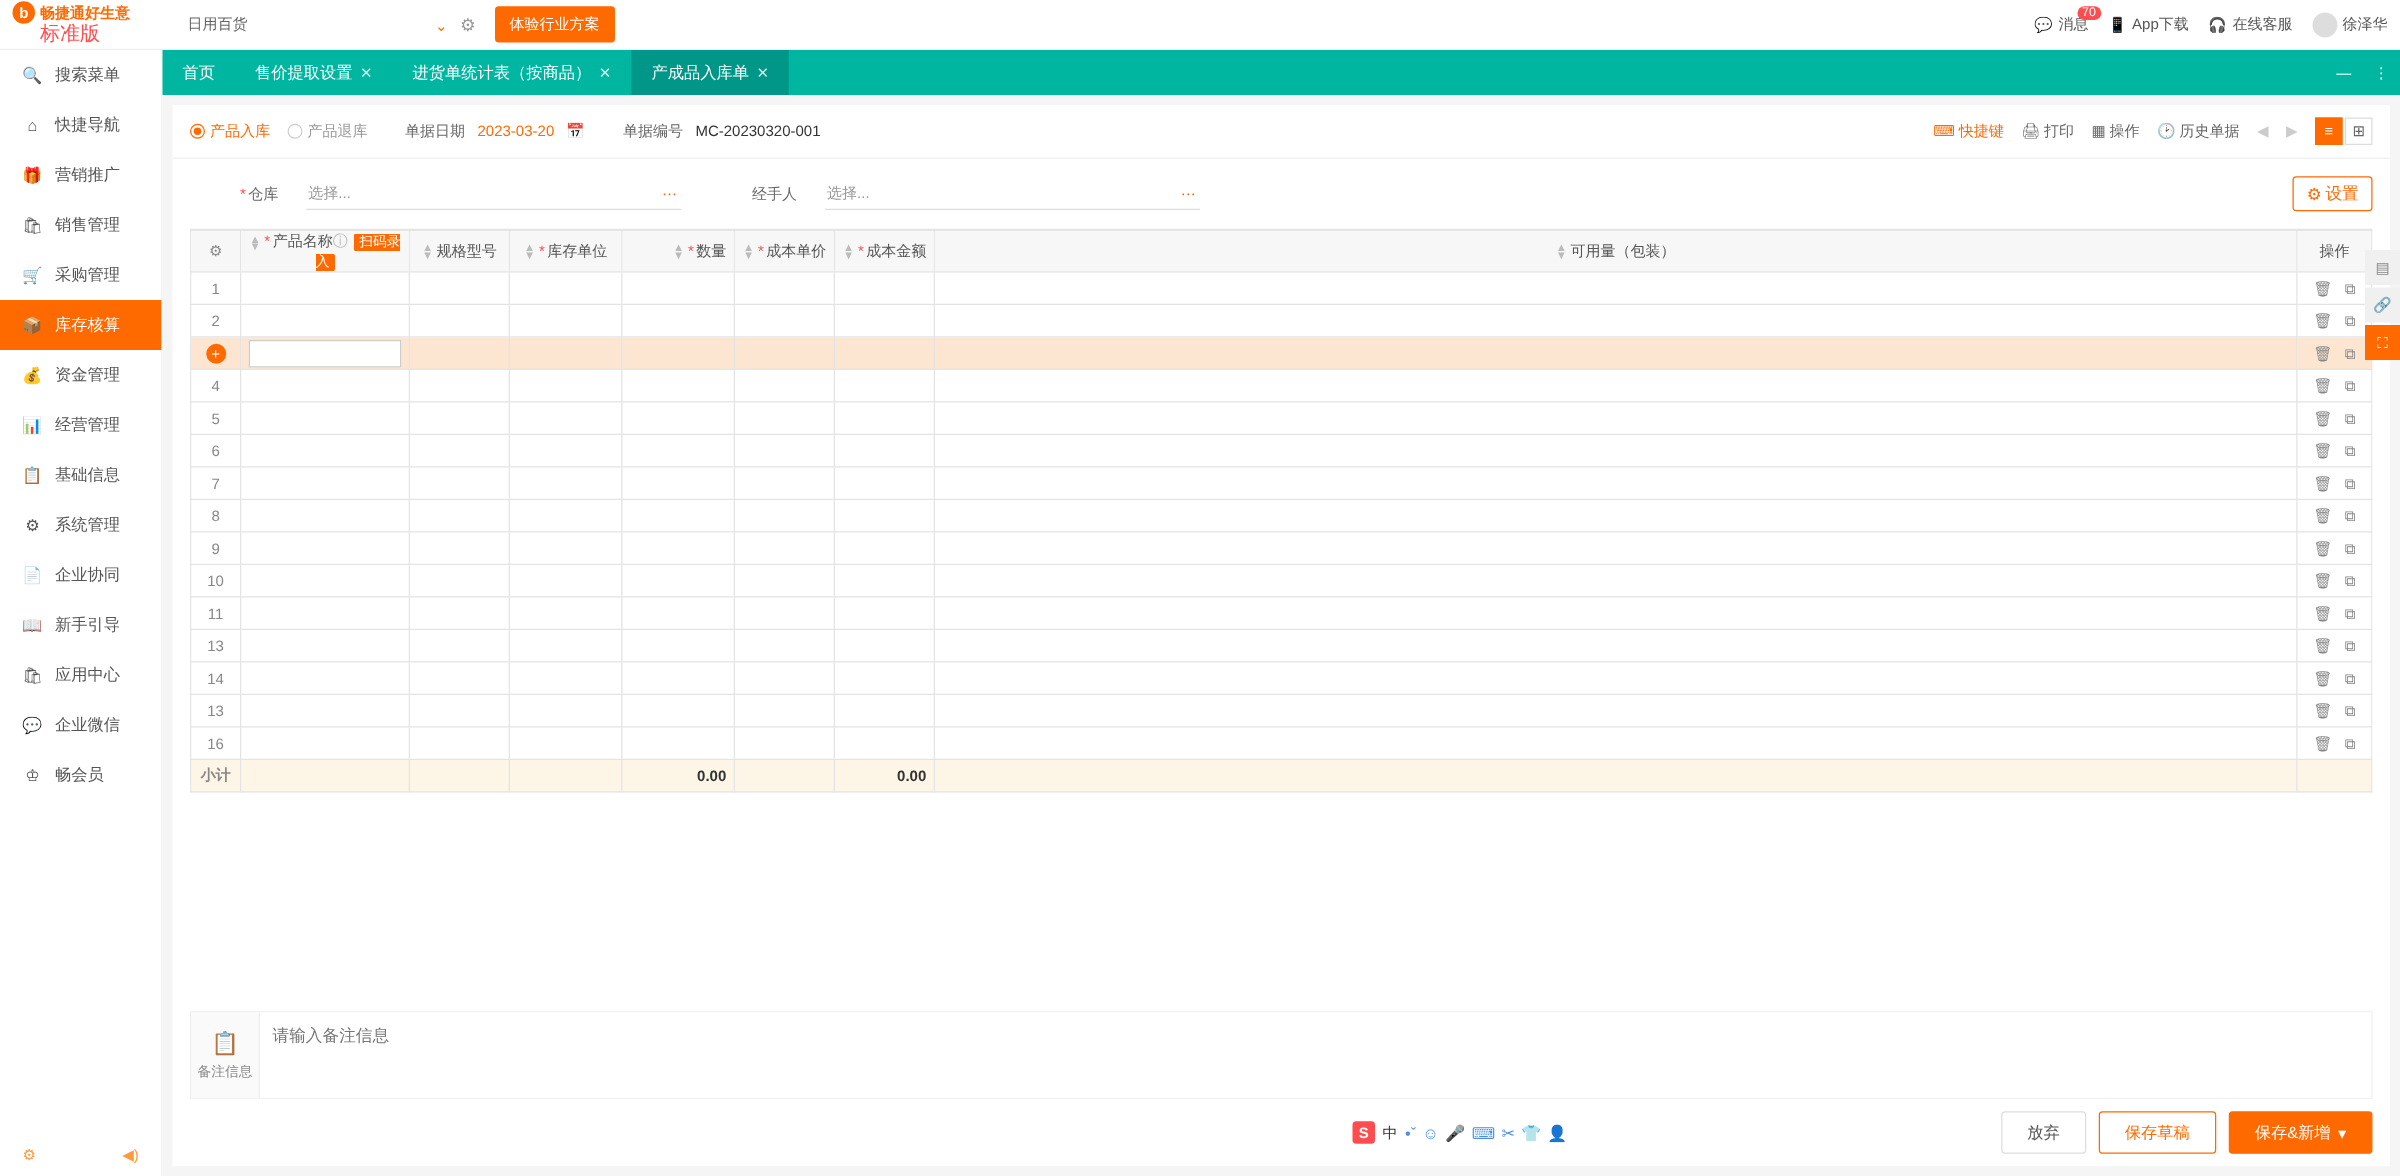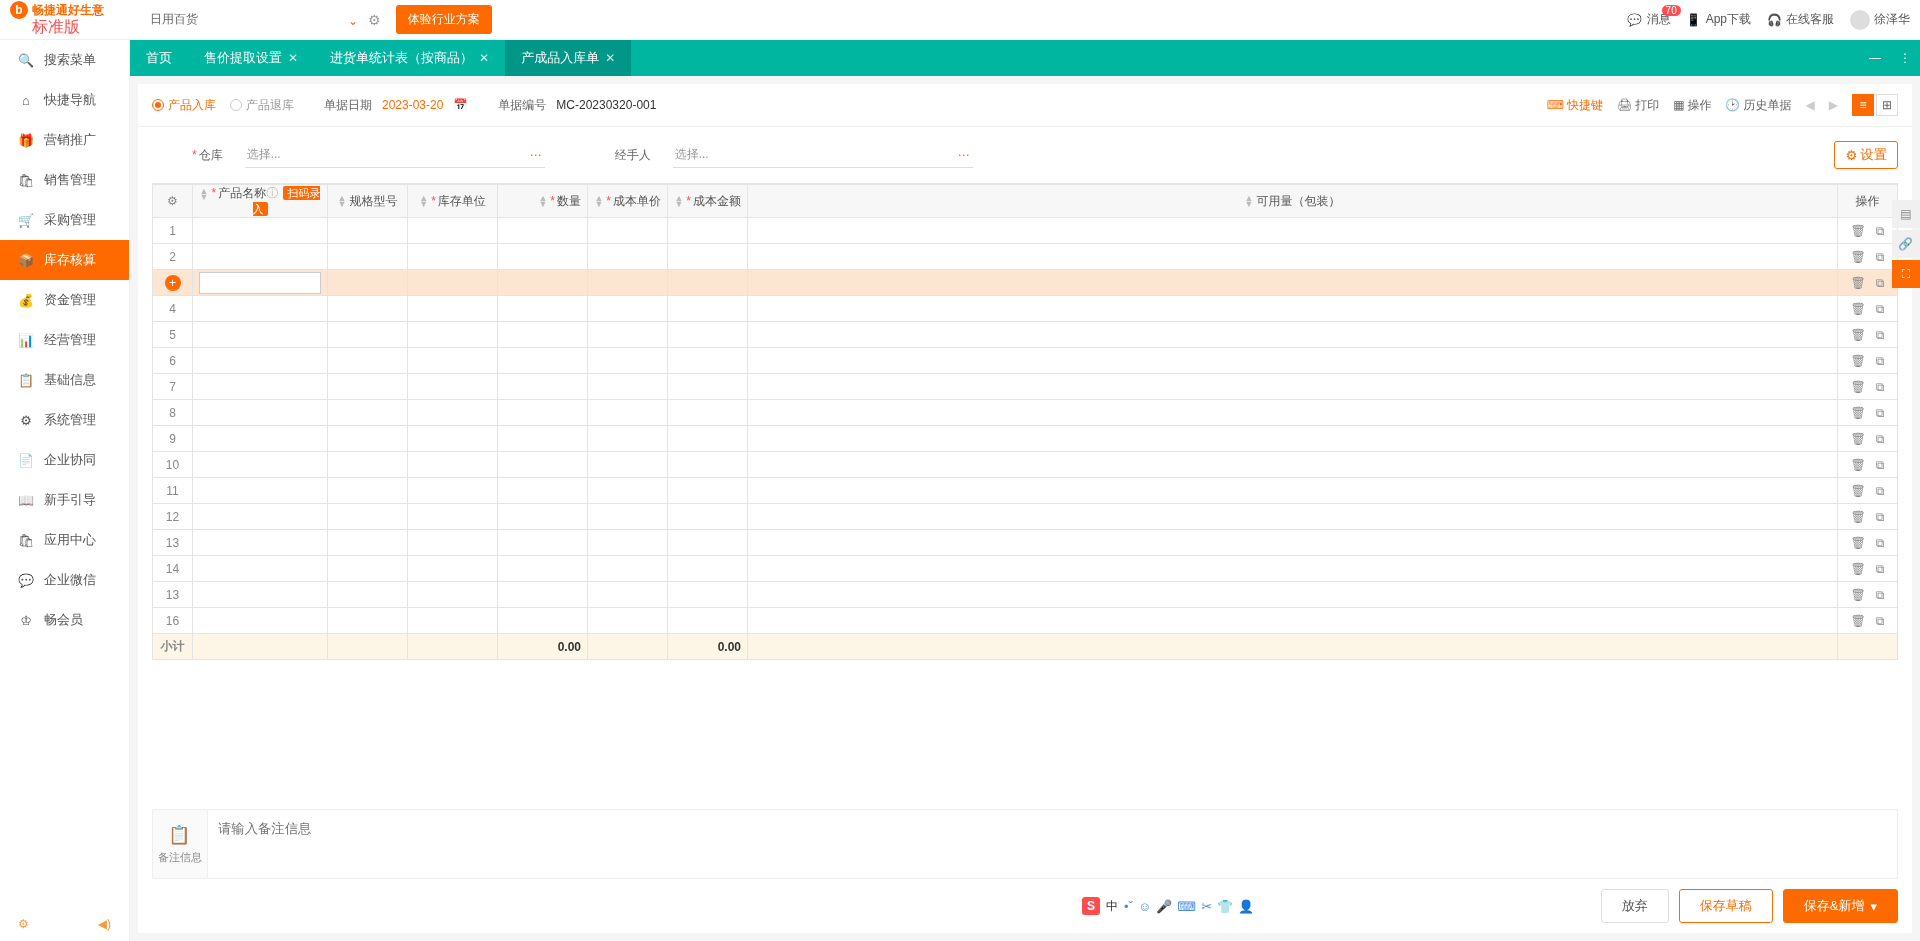--- a/index.html
+++ b/index.html
@@ -294,21 +294,21 @@
         </div>
 
         <div class="selrow">
           <div class="sel-field" style="margin-left:40px">
             <span class="sel-label"><span class="req">*</span><span>仓库</span></span>
             <div class="sel-input">
               <span>选择...</span>
               <span class="sel-dots">⋯</span>
             </div>
           </div>
-          <div class="sel-field" style="margin-left:62px">
+          <div class="sel-field" style="margin-left:49px">
             <span class="sel-label">经手人</span>
             <div class="sel-input">
               <span>选择...</span>
               <span class="sel-dots">⋯</span>
             </div>
           </div>
           <button class="set-btn">
               <span>⚙</span>
               <span>设置</span>
             </button>
@@ -523,36 +523,20 @@
     <td class="col-amt"></td>
     <td class="col-avail"></td>
     <td class="col-ops">
                     <div class="ops-icons">
                       <span>🗑</span>
                       <span>⧉</span>
                     </div>
                   </td>
                 </tr>
                 <tr>
-    <td class="col-idx">12</td>
-    <td class="col-name"></td>
-    <td class="col-spec"></td>
-    <td class="col-unit"></td>
-    <td class="col-qty"></td>
-    <td class="col-price"></td>
-    <td class="col-amt"></td>
-    <td class="col-avail"></td>
-    <td class="col-ops">
-                    <div class="ops-icons">
-                      <span>🗑</span>
-                      <span>⧉</span>
-                    </div>
-                  </td>
-                </tr>
-                <tr>
     <td class="col-idx">13</td>
     <td class="col-name"></td>
     <td class="col-spec"></td>
     <td class="col-unit"></td>
     <td class="col-qty"></td>
     <td class="col-price"></td>
     <td class="col-amt"></td>
     <td class="col-avail"></td>
     <td class="col-ops">
                     <div class="ops-icons">

